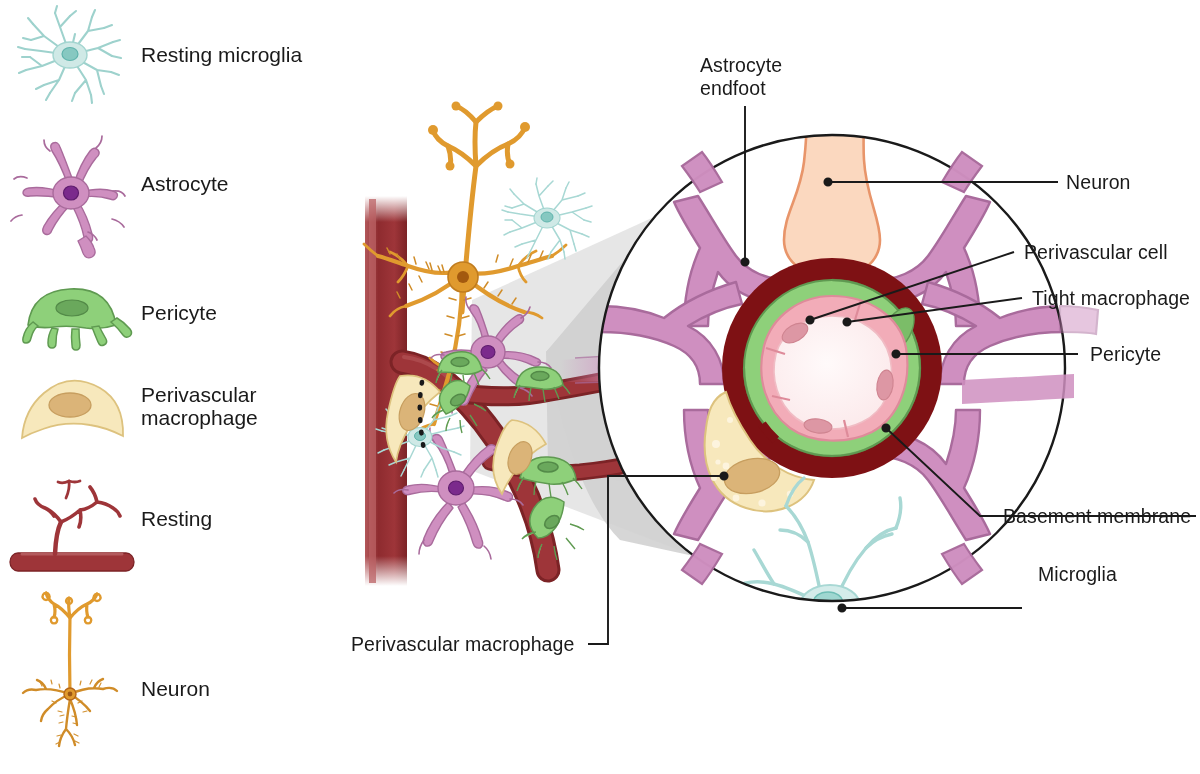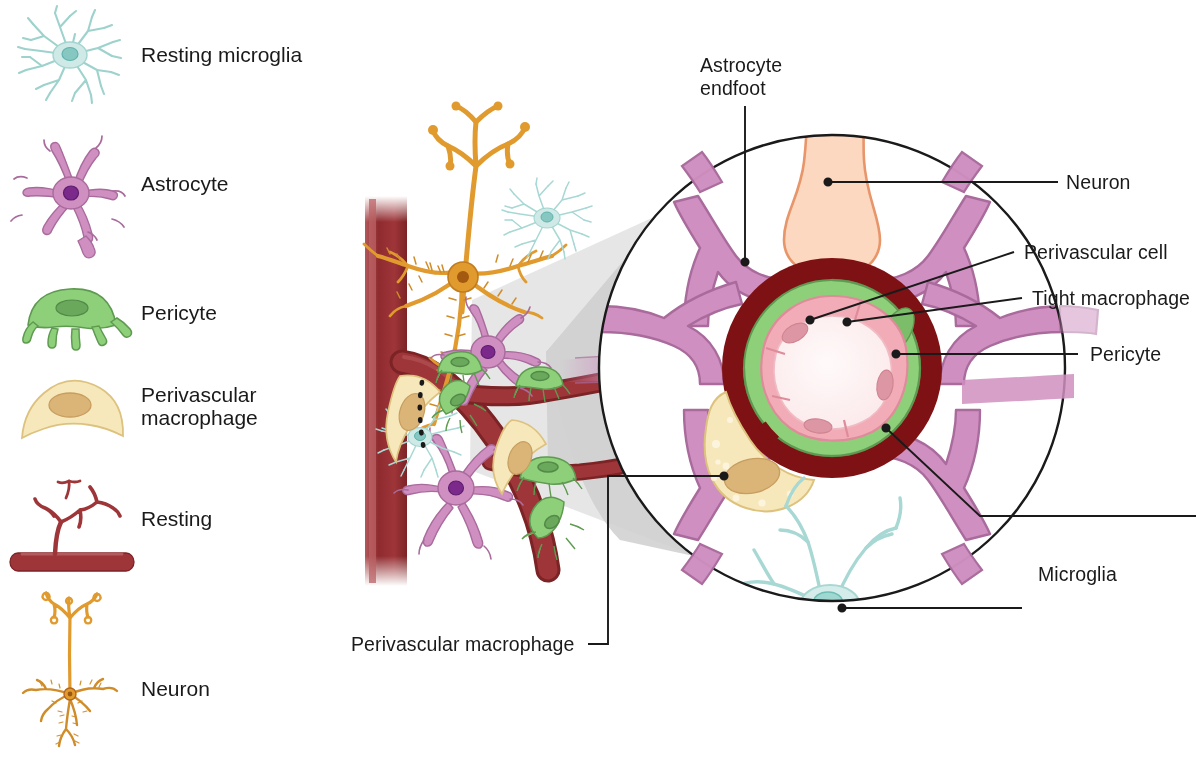--- a/index.html
+++ b/index.html
@@ -461,16 +461,17 @@
 macrophage</div>
 <div class="legend-label" style="left:141px; top:507px;">Resting</div>
 <div class="legend-label" style="left:141px; top:677px;">Neuron</div>
 
 <div class="lbl" style="left:700px; top:54px;">Astrocyte
 endfoot</div>
 <div class="lbl" style="left:1066px; top:171px;">Neuron</div>
 <div class="lbl" style="left:1024px; top:241px;">Perivascular cell</div>
 <div class="lbl" style="left:1032px; top:287px;">Tight macrophage</div>
 <div class="lbl" style="left:1090px; top:343px;">Pericyte</div>
+<div class="lbl" style="left:1003px; top:505px;">Basement membrane</div>
 <div class="lbl" style="left:1038px; top:563px;">Microglia</div>
 <div class="lbl" style="left:351px; top:633px;">Perivascular macrophage</div>
 
 </div>
 
 </body></html>

